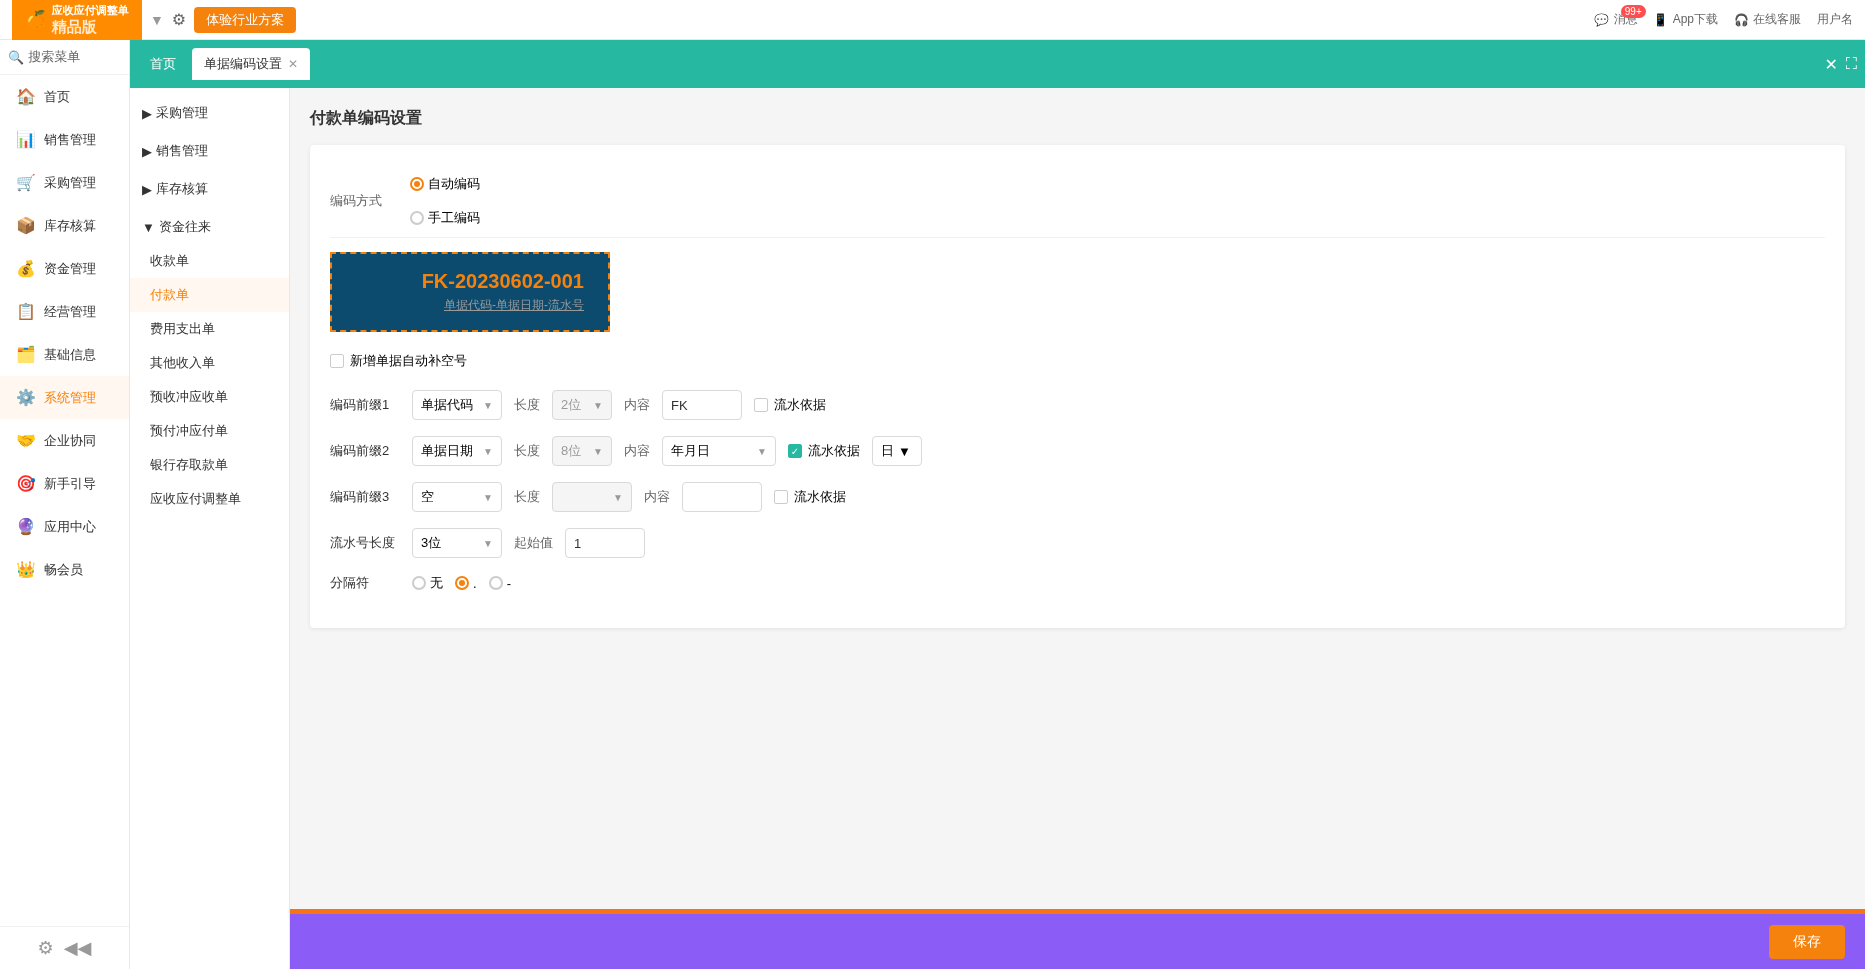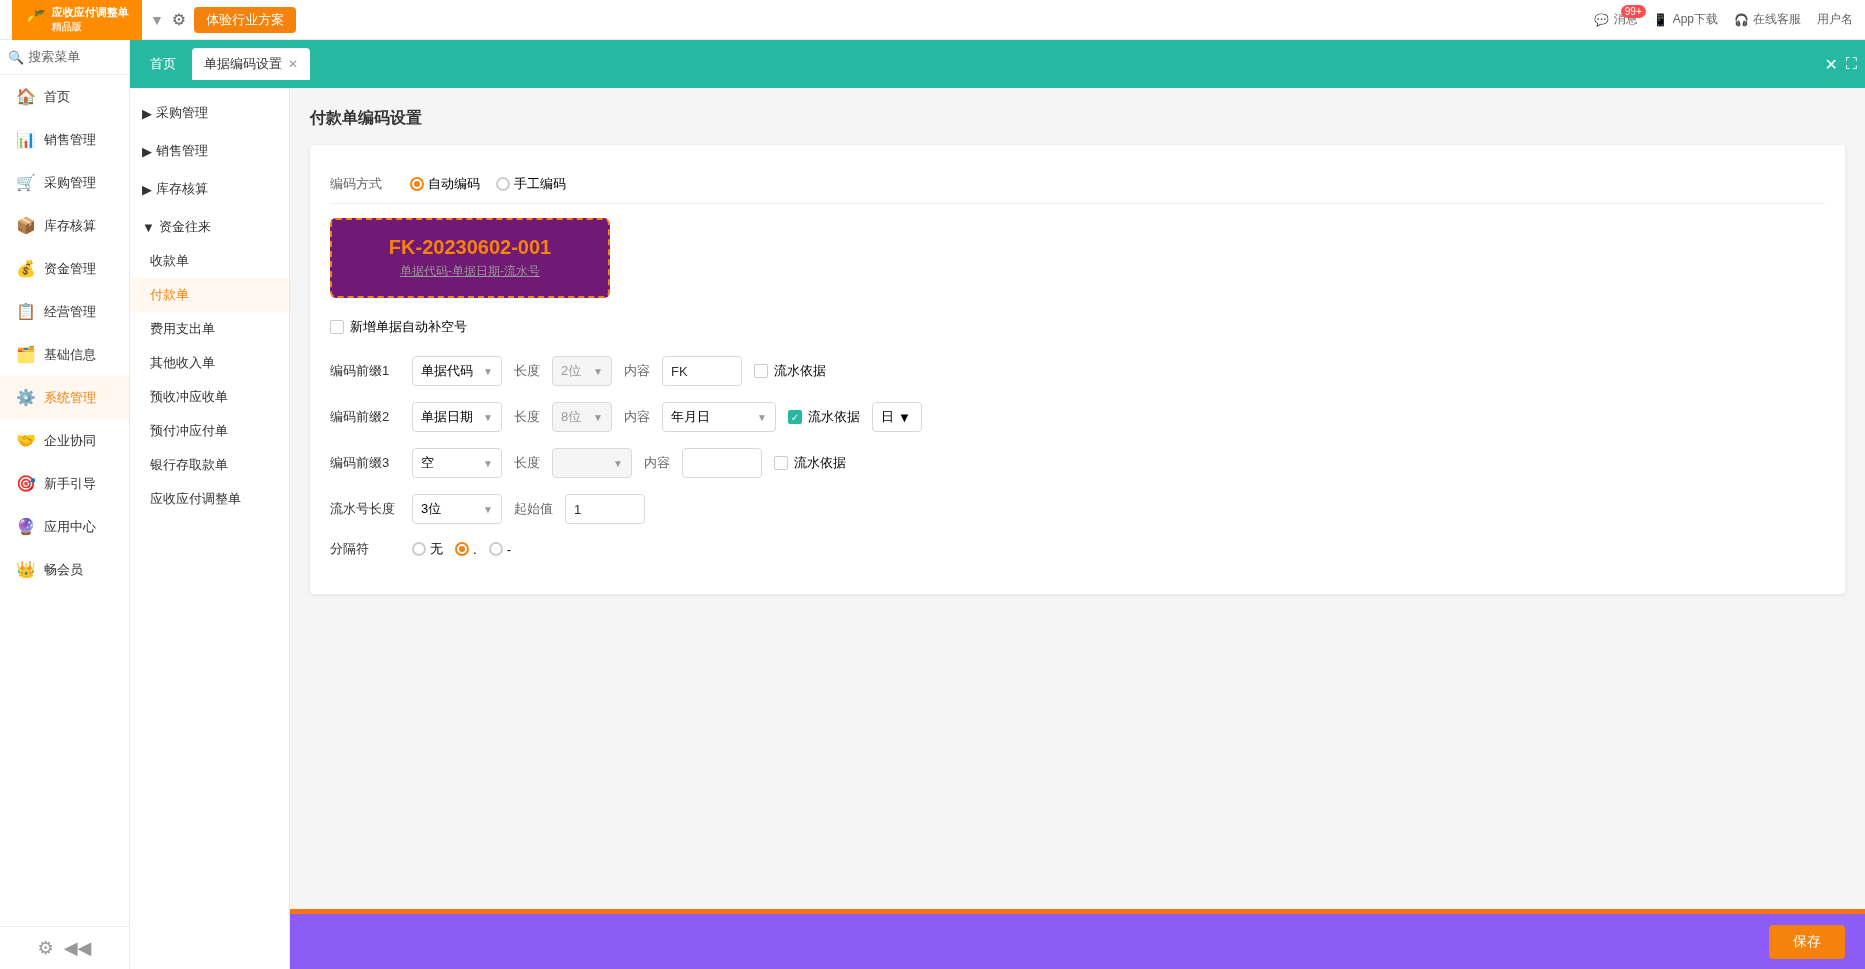--- a/index.html
+++ b/index.html
@@ -175,44 +175,44 @@
     
     .encoding-method-row {
       display: flex;
       align-items: center;
       padding: 10px 0;
       border-bottom: 1px solid #f0f0f0;
       margin-bottom: 14px;
       gap: 20px;
     }
     .encoding-method-label { font-size: 13px; color: #666; margin-right: 8px; }
-    .radio-group { display: flex; align-items: center; gap: 16px; }
+    .radio-group { display: flex; align-items: center; gap: 16px; flex-direction: column; }
     .radio-item { display: flex; align-items: center; gap: 4px; font-size: 13px; cursor: pointer; }
     .radio-dot {
       width: 14px; height: 14px; border-radius: 50%; border: 2px solid #ccc;
       display: flex; align-items: center; justify-content: center;
     }
     .radio-dot.checked { border-color: #f5820d; }
     .radio-dot.checked::after {
       content: ''; width: 6px; height: 6px; border-radius: 50%; background: #f5820d;
     }
 
     
     .info-text { font-size: 12px; color: #666; margin-bottom: 16px; line-height: 1.6; }
 
     
     .preview-box {
       border: 2px dashed #f5820d;
-      background: #701a75;
-      border-radius: 6px;
+      background: #0c4a6e;
+      border-radius: 0;
       padding: 16px 24px;
       display: inline-block;
       margin-bottom: 20px;
       min-width: 280px;
-      text-align: center;
+      text-align: right;
     }
     .preview-code { font-size: 20px; color: #f5820d; font-weight: bold; }
     .preview-sub { font-size: 12px; color: #999; margin-top: 4px; text-decoration: underline; }
 
     
     .checkbox-row { display: flex; align-items: center; gap: 6px; margin-bottom: 20px; font-size: 13px; }
     .checkbox-box {
       width: 14px; height: 14px; border: 1px solid #ccc; border-radius: 2px; cursor: pointer;
       display: flex; align-items: center; justify-content: center;
     }
@@ -272,21 +272,21 @@
       border-radius: 4px;
       font-size: 14px;
       cursor: pointer;
     }
 
     
     ::-webkit-scrollbar { width: 6px; }
     ::-webkit-scrollbar-thumb { background: #ddd; border-radius: 3px; }
 
     .top-company { font-size: 11px; color: #fff; }
-    .top-edition { font-size: 10px; color: rgba(255,255,255,0.8); }
+    .top-edition { font-size: 15px; color: rgba(255,255,255,0.8); }
 
     .checked-checkbox-teal {
       width: 14px; height: 14px; border: 1px solid #26b8a0; border-radius: 2px; cursor: pointer;
       display: flex; align-items: center; justify-content: center;
       background: #26b8a0; color: #fff; font-size: 10px;
     }
   </style>
 </head>
 <body>
 

